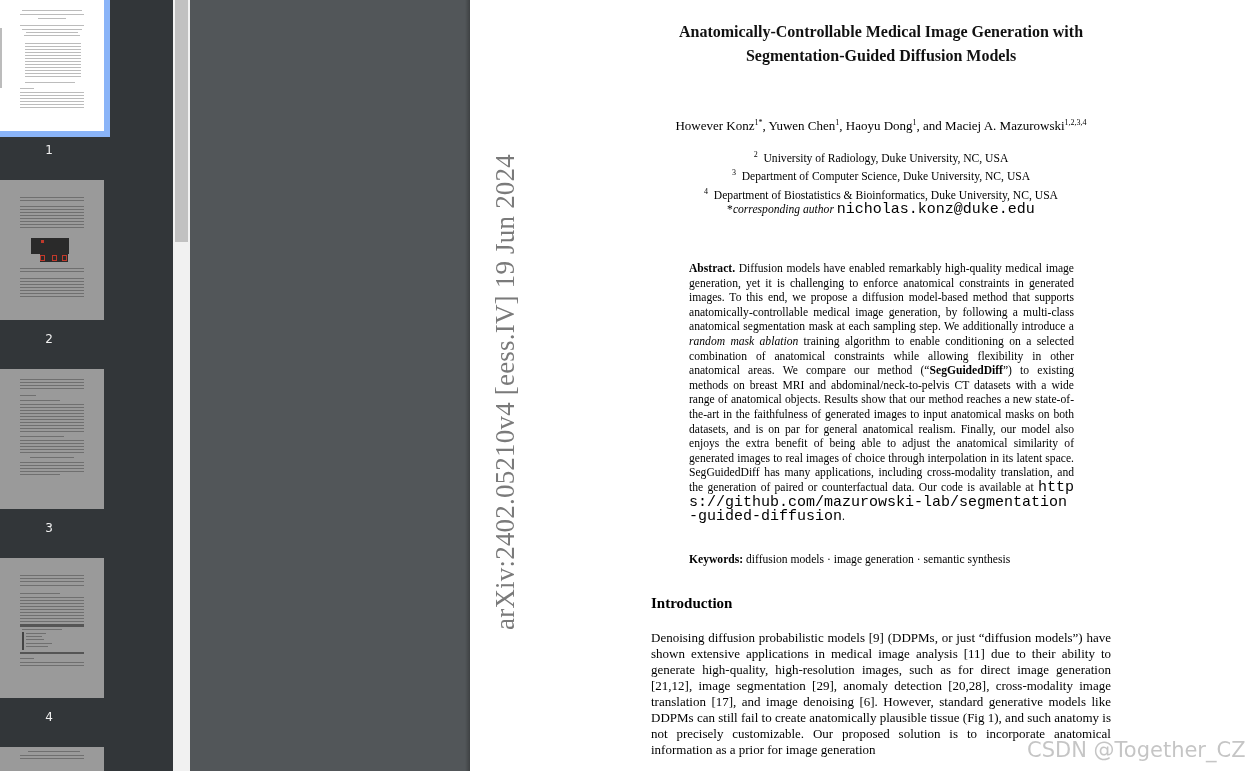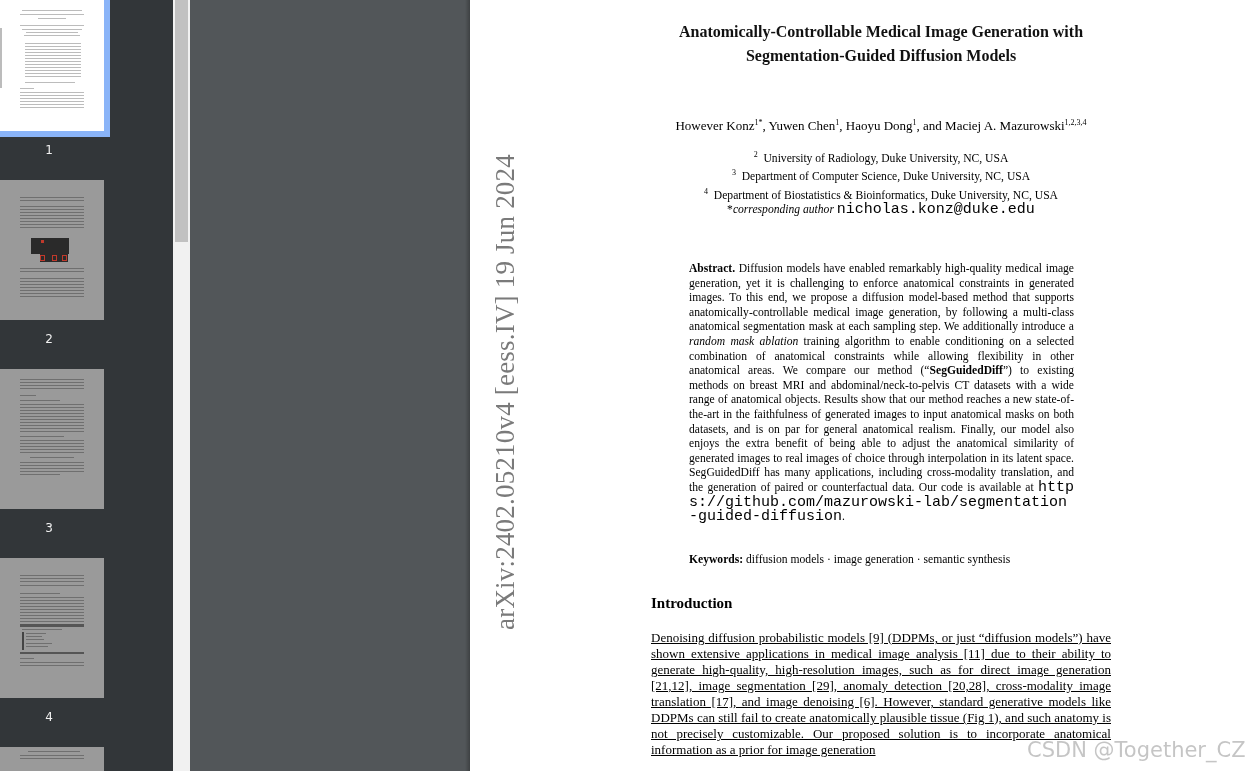--- a/index.html
+++ b/index.html
@@ -17,21 +17,21 @@
   .page { position:absolute; left:470px; top:0; width:777px; height:771px; background:#fff; color:#111; }
   .arxiv { position:absolute; left:490px; top:630px; transform-origin:0 0; transform:rotate(-90deg); font-size:27px; color:#7a7a7a; white-space:nowrap; letter-spacing:0.2px; }
   .title { position:absolute; left:651px; top:20px; width:460px; text-align:center; font-weight:bold; font-size:16px; line-height:24px; color:#111; }
   .authors { position:absolute; left:651px; top:118px; width:460px; text-align:center; font-size:13px; }
   .authors sup, .aff sup { font-size:8px; }
   .aff { position:absolute; left:651px; top:148px; width:460px; text-align:center; font-size:11.6px; line-height:14.6px; }
   .mono { font-family:"Liberation Mono", "DejaVu Sans Mono", monospace; font-size:15px; }
   .abstract { position:absolute; left:689px; top:262px; width:385px; font-size:11.6px; line-height:14.6px; text-align:justify; }
   .keywords { position:absolute; left:689px; top:553px; width:385px; font-size:11.6px; }
   .intro-h { position:absolute; left:651px; top:595px; font-size:15px; font-weight:bold; }
-  .intro { position:absolute; left:651px; top:630px; width:460px; font-size:13px; line-height:16px; text-align:justify;text-decoration:underline; }
+  .intro { position:absolute; left:651px; top:630px; width:460px; font-size:13px; line-height:16px; text-align:justify; }
   .watermark { position:absolute; left:1027px; top:738px; font-family:"DejaVu Sans", sans-serif; font-size:21px; color:rgba(150,150,150,0.55); white-space:nowrap; }
   b { font-weight:bold; }
 </style>
 </head>
 <body>
 
 <div class="sidebar">
   <div class="thumb selected">
     <div class="line" style="left:22px;top:10px;width:60px;"></div>
     <div class="line" style="left:20px;top:14px;width:64px;"></div>

